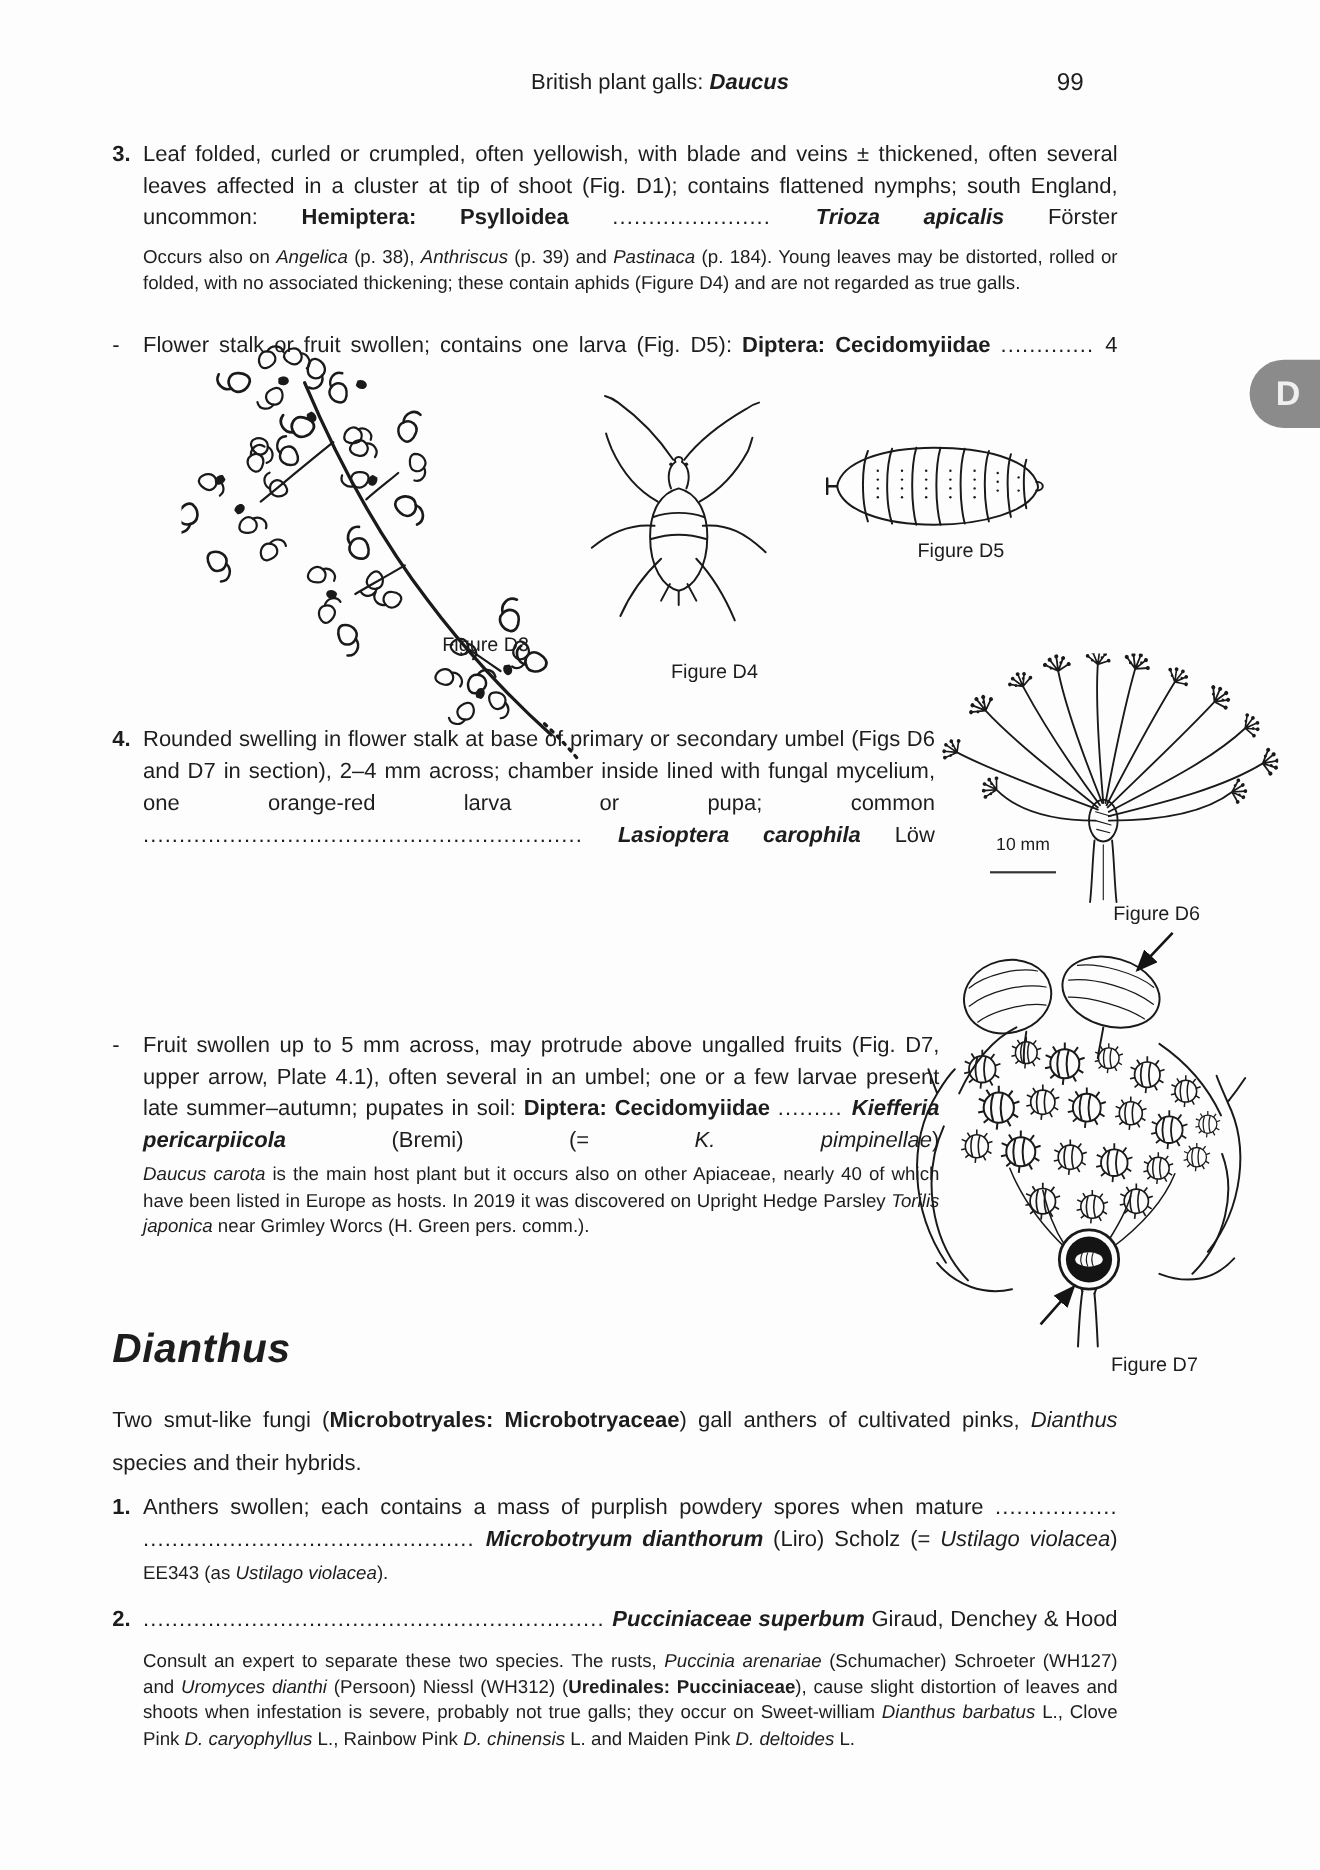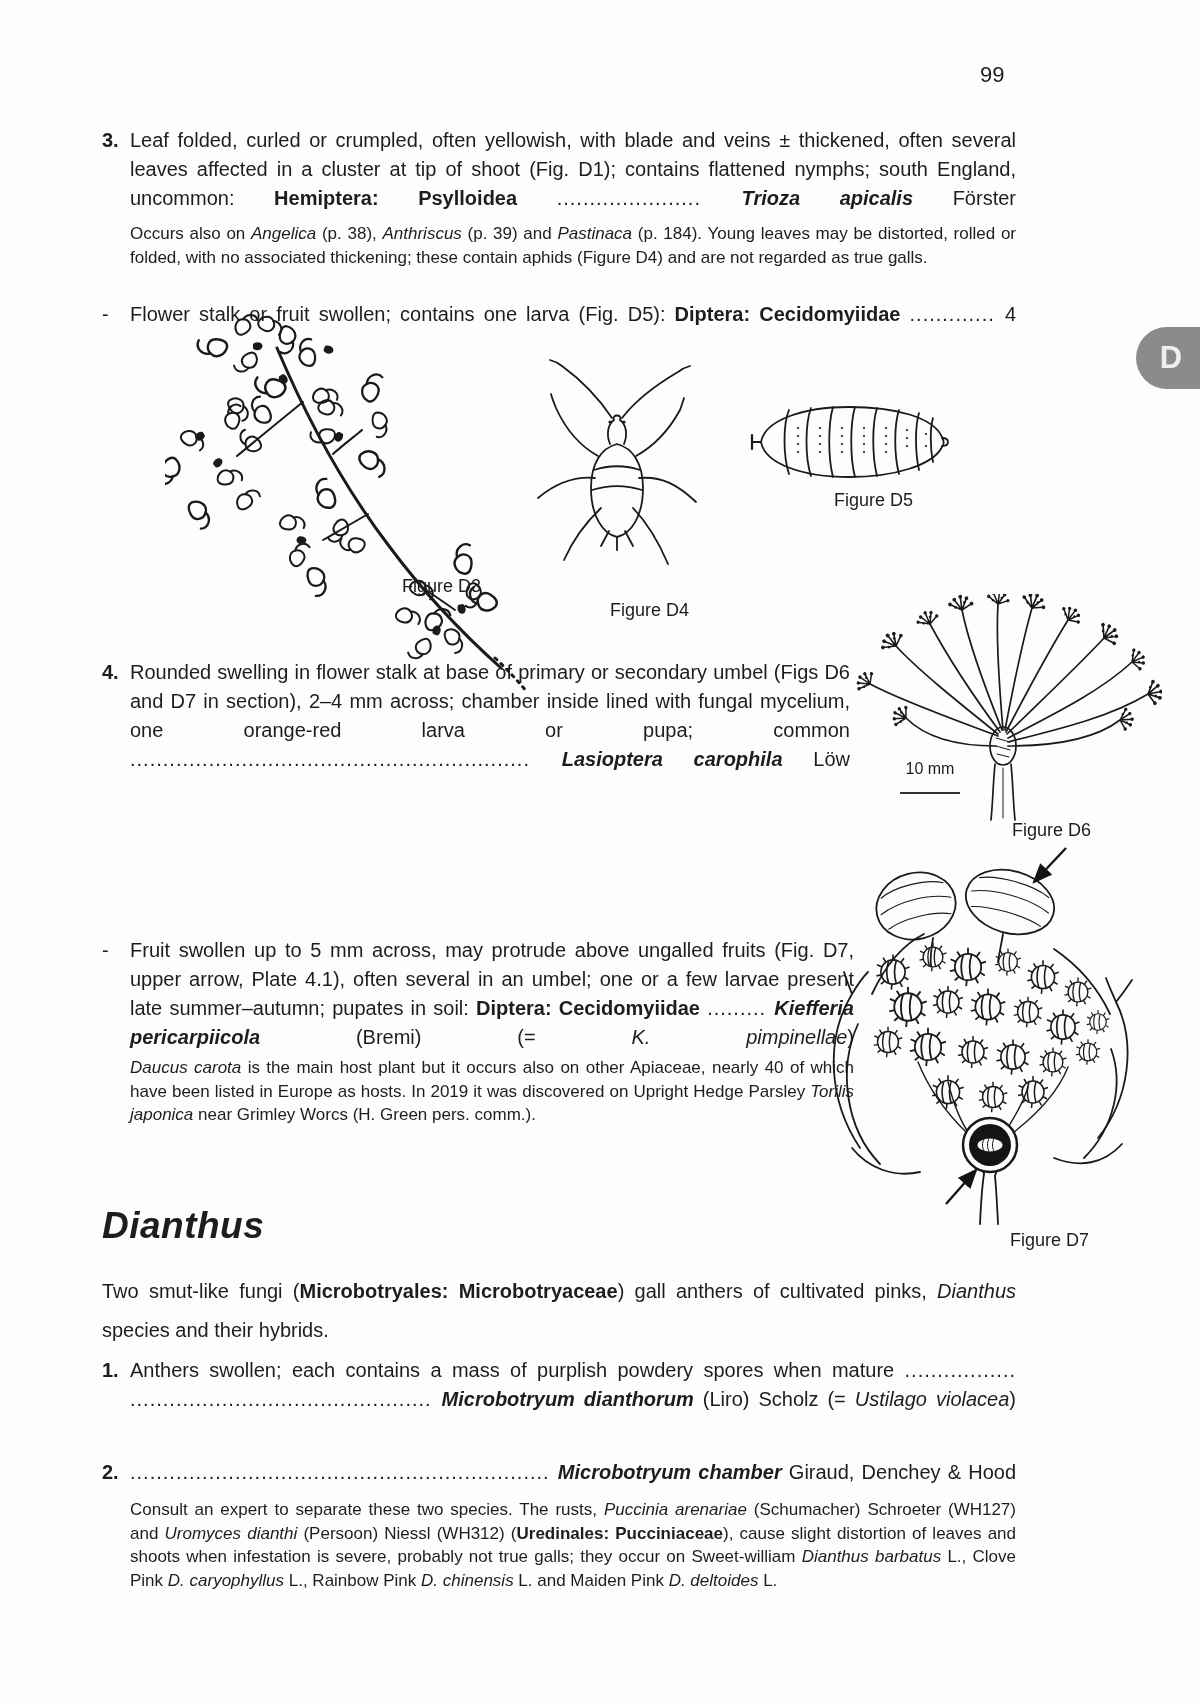--- a/index.html
+++ b/index.html
@@ -5,21 +5,21 @@
   html,body{margin:0;padding:0;background:#ffffff;}
   #page{
     position:relative;width:1200px;height:1700px;margin:0 auto;
     background:#fdfdfd;color:#1d1d1d;
     font-family:"Liberation Sans","DejaVu Sans",sans-serif;
     overflow:hidden;
   }
   .abs{position:absolute;}
   
   .pgtitle{top:64px;left:0;width:1200px;text-align:center;font-size:20px;}
-  .pgnum{top:62px;left:980px;width:40px;font-size:22px;text-align:left;}
+  .pgnum{top:62px;left:953px;width:40px;font-size:22px;text-align:center;}
   
   .keyitem{display:flex;align-items:flex-start;font-size:20px;line-height:29px;}
   .knum{flex:0 0 28px;font-weight:bold;}
   .knum.plain{font-weight:normal;}
   .ktext{flex:1 1 auto;text-align:justify;text-align-last:justify;}
   .note{font-size:17px;line-height:23.5px;text-align:justify;}
   .intro{font-size:20px;line-height:39px;text-align:justify;}
   .b{font-weight:bold;}
   .i{font-style:italic;}
   .bi{font-weight:bold;font-style:italic;}
@@ -36,20 +36,23 @@
     color:#efefef;font-size:31px;font-weight:bold;padding-left:6px;box-sizing:border-box;
   }
   svg.fig{position:absolute;}
   svg.fig *{vector-effect:none;}
 </style>
 </head>
 <body>
 
 <div id="page">
 
+  <div class="abs pgtitle">
+    <span>British plant galls: </span><span class="bi">Daucus</span>
+  </div>
   <div class="abs pgnum">99</div>
 
   <div class="abs sidetab">
     <span>D</span>
   </div>
 
   <div class="abs keyitem" style="top:126px;left:102px;width:914px;">
     <div class="knum">3.</div>
     <div class="ktext"><span>Leaf folded, curled or crumpled, often yellowish, with blade and veins ± thickened, often several leaves affected in a cluster at tip of shoot (Fig. D1); contains flattened nymphs; south England, uncommon: </span><span class="b">Hemiptera: Psylloidea </span><span class="dots">...................... </span><span class="bi">Trioza apicalis</span><span> Förster</span></div>
   </div>
@@ -328,20 +331,21 @@
   </svg>
   <div class="abs figlabel" style="left:1010px;top:1230px;">Figure D7</div>
 
   <div class="abs genus-heading" style="top:1205px;left:102px;">Dianthus</div>
   <div class="abs intro" style="top:1272px;left:102px;width:914px;"><span>Two smut-like fungi (</span><span class="b">Microbotryales: Microbotryaceae</span><span>) gall anthers of cultivated pinks, </span><span class="i">Dianthus</span><span> species and their hybrids.</span></div>
 
   <div class="abs keyitem" style="top:1356px;left:102px;width:914px;">
     <div class="knum">1.</div>
     <div class="ktext"><span>Anthers swollen; each contains a mass of purplish powdery spores when mature </span><span class="dots">.................</span><span> </span><span class="dots">.............................................. </span><span class="bi">Microbotryum dianthorum</span><span> (Liro) Scholz (= </span><span class="i">Ustilago violacea</span><span>)</span></div>
   </div>
+  <div class="abs note" style="top:1418px;left:130px;width:886px;text-align:left;"><span>EE343 (as </span><span class="i">Ustilago violacea</span><span>).</span></div>
 
   <div class="abs keyitem" style="top:1458px;left:102px;width:914px;">
     <div class="knum">2.</div>
-    <div class="ktext"><span class="dots">................................................................ </span><span class="bi">Microbotryum chamber</span><span> Giraud, Denchey &amp; Hood</span></div>
+    <div class="ktext"><span class="dots">................................................................ </span><span class="bi">Pucciniaceae superbum</span><span> Giraud, Denchey &amp; Hood</span></div>
   </div>
   <div class="abs note" style="top:1498px;left:130px;width:886px;"><span>Consult an expert to separate these two species. The rusts, </span><span class="i">Puccinia arenariae</span><span> (Schumacher) Schroeter (WH127) and </span><span class="i">Uromyces dianthi</span><span> (Persoon) Niessl (WH312) (</span><span class="b">Uredinales: Pucciniaceae</span><span>), cause slight distortion of leaves and shoots when infestation is severe, probably not true galls; they occur on Sweet-william </span><span class="i">Dianthus barbatus</span><span> L., Clove Pink </span><span class="i">D. caryophyllus</span><span> L., Rainbow Pink </span><span class="i">D. chinensis</span><span> L. and Maiden Pink </span><span class="i">D. deltoides</span><span> L.</span></div>
 
 </div>
 
 </body></html>

